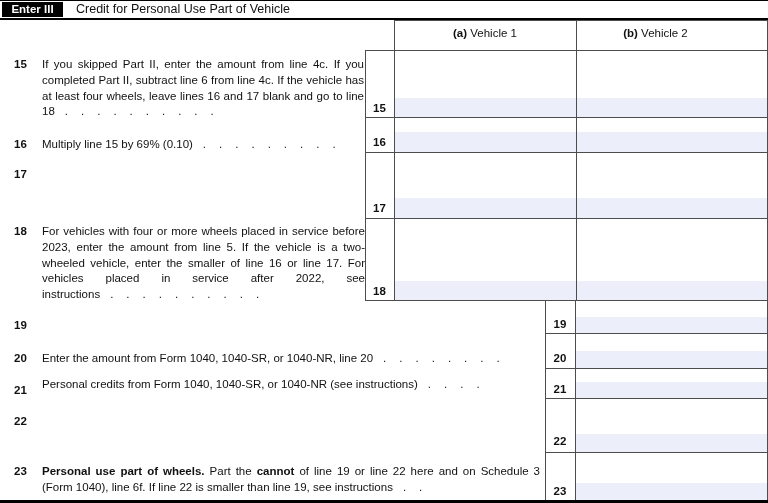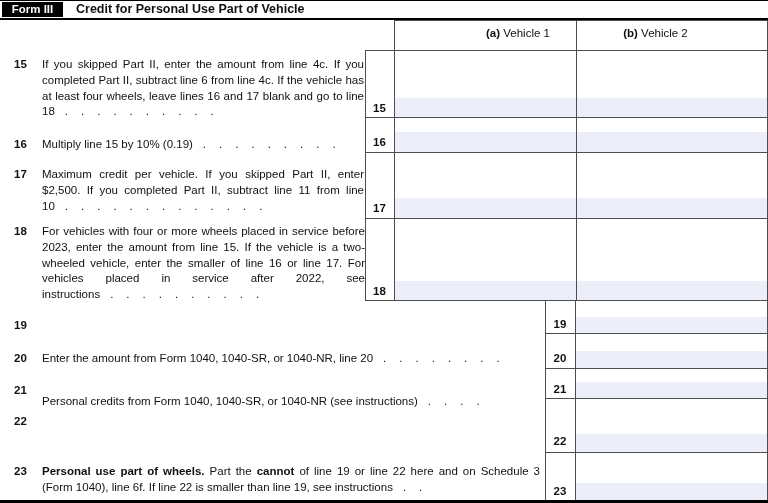--- a/index.html
+++ b/index.html
@@ -8,45 +8,45 @@
     font-family:"Liberation Sans", sans-serif;color:#111111;
   }
   .hl{position:absolute;height:1px;background:#4d4d4d;}
   .vl{position:absolute;width:1px;background:#4d4d4d;}
   .rule-black{position:absolute;background:#000000;}
   .part-box{
     position:absolute;left:2px;top:2px;width:61px;height:15px;background:#000000;
     color:#ffffff;font-weight:bold;font-size:11.5px;text-align:center;line-height:15px;
   }
   .part-title{
-    position:absolute;left:76px;top:2px;font-weight:bold;font-size:12.5px;line-height:15px;
+    position:absolute;left:76px;top:2px;font-weight:normal;font-size:12.5px;line-height:15px;
   }
   .colhead{position:absolute;top:27px;font-size:11.5px;text-align:center;}
   .field{position:absolute;background:#eceef9;}
   .boxnum{position:absolute;font-weight:bold;font-size:11.5px;text-align:center;}
   .itemnum{position:absolute;left:14px;font-weight:bold;font-size:11.5px;line-height:15.8px;}
   .txt{position:absolute;left:42px;font-size:11.5px;line-height:15.8px;}
   .just{text-align:justify;text-align-last:left;-moz-text-align-last:left;}
   .nowrap{white-space:nowrap;}
   .dots{letter-spacing:13px;padding-left:10px;font-size:11.5px;}
   .b{font-weight:bold;}
 </style>
 </head>
 <body>
 
 <div class="canvas">
 
   <div class="rule-black" style="left:0;top:0;width:768px;height:1px;"></div>
   <div class="part-box">
-    <span>Form III</span>
+    <span>Enter III</span>
   </div>
   <div class="part-title">Credit for Personal Use Part of Vehicle</div>
   <div class="rule-black" style="left:0;top:18px;width:768px;height:2px;"></div>
 
-  <div class="colhead" style="left:394px;width:182px;padding-left:33px;">
+  <div class="colhead" style="left:394px;width:182px;">
     <span class="b">(a)</span>
     <span>Vehicle 1</span>
   </div>
   <div class="colhead" style="left:576px;width:159px;">
     <span class="b">(b)</span>
     <span>Vehicle 2</span>
   </div>
 
   <div>
     <div class="hl" style="left:394px;top:20px;width:374px;"></div>
@@ -96,42 +96,39 @@
   <div class="boxnum" style="left:545px;width:30px;top:435px;">22</div>
   <div class="boxnum" style="left:545px;width:30px;top:485px;">23</div>
 
   <div class="itemnum" style="top:57px;">15</div>
   <div class="txt just" style="top:57px;width:322px;">
     <span>If you skipped Part II, enter the amount from line 4c. If you completed Part II, subtract line 6 from line 4c. If the vehicle has at least four wheels, leave lines 16 and 17 blank and go to line 18</span><span class="dots">..........</span>
   </div>
 
   <div class="itemnum" style="top:137px;">16</div>
   <div class="txt nowrap" style="top:137px;">
-    <span>Multiply line 15 by 10% (0.19)</span><span class="dots">.........</span>
+    <span>Multiply line 15 by 69% (0.10)</span><span class="dots">.........</span>
   </div>
 
   <div class="itemnum" style="top:167px;">17</div>
-  <div class="txt just" style="top:167px;width:322px;">
-    <span>Maximum credit per vehicle. If you skipped Part II, enter $2,500. If you completed Part II, subtract line 11 from line 10</span><span class="dots">.............</span>
-  </div>
 
   <div class="itemnum" style="top:224px;">18</div>
   <div class="txt just" style="top:224px;width:323px;">
-    <span>For vehicles with four or more wheels placed in service before 2023, enter the amount from line 15. If the vehicle is a two-wheeled vehicle, enter the smaller of line 16 or line 17. For vehicles placed in service after 2022, see instructions</span><span class="dots">..........</span>
+    <span>For vehicles with four or more wheels placed in service before 2023, enter the amount from line 5. If the vehicle is a two-wheeled vehicle, enter the smaller of line 16 or line 17. For vehicles placed in service after 2022, see instructions</span><span class="dots">..........</span>
   </div>
 
   <div class="itemnum" style="top:318px;">19</div>
 
   <div class="itemnum" style="top:351px;">20</div>
   <div class="txt nowrap" style="top:351px;">
     <span>Enter the amount from Form 1040, 1040-SR, or 1040-NR, line 20</span><span class="dots">........</span>
   </div>
 
   <div class="itemnum" style="top:383px;">21</div>
-  <div class="txt nowrap" style="top:394px;">
+  <div class="txt nowrap" style="top:377px;">
     <span>Personal credits from Form 1040, 1040-SR, or 1040-NR (see instructions)</span><span class="dots">....</span>
   </div>
 
   <div class="itemnum" style="top:414px;">22</div>
 
   <div class="itemnum" style="top:464px;">23</div>
   <div class="txt just" style="top:464px;width:498px;">
     <span class="b">Personal use part of wheels.</span><span> Part the </span><span class="b">cannot</span><span> of line 19 or line 22 here and on Schedule 3 (Form 1040), line 6f. If line 22 is smaller than line 19, see instructions</span><span class="dots">..</span>
   </div>
 

